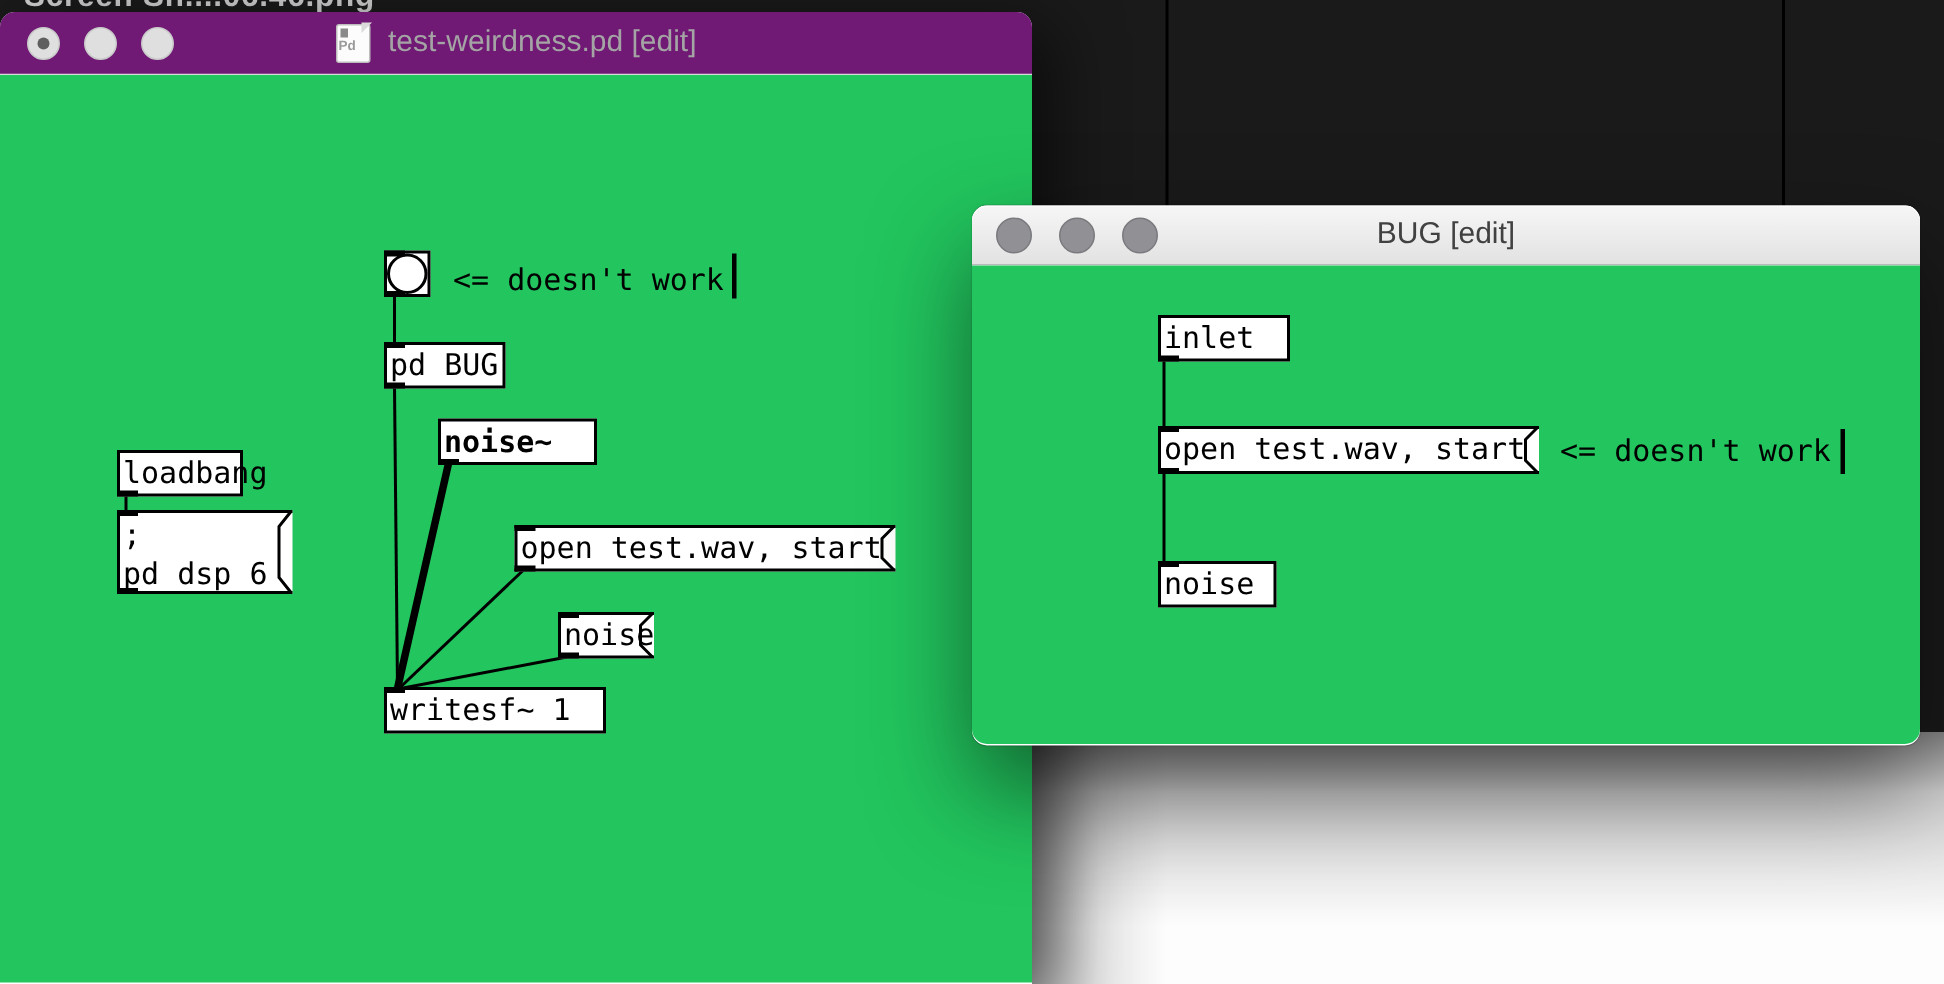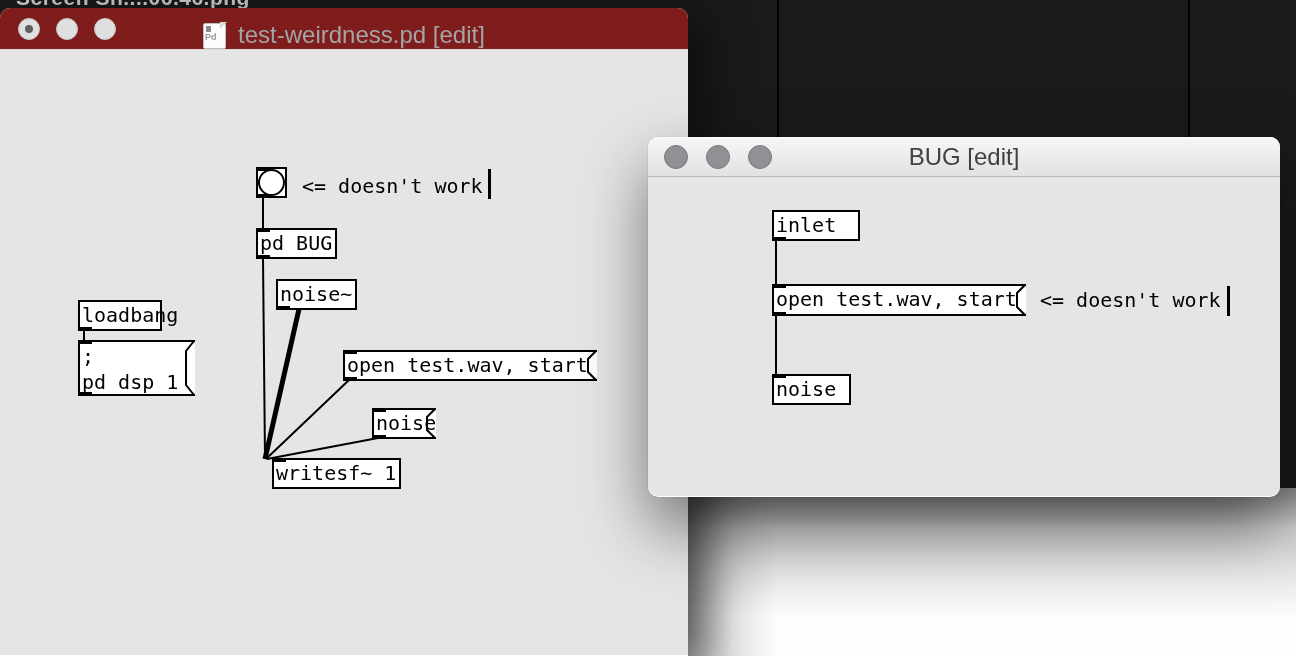--- a/index.html
+++ b/index.html
@@ -30,30 +30,30 @@
       linear-gradient(to right, rgba(0,0,0,.30) 0, rgba(0,0,0,.10) 45px, rgba(0,0,0,0) 90px),
       linear-gradient(to bottom, rgba(40,40,40,.55) 0, rgba(90,90,90,.28) 40px, rgba(255,255,255,0) 130px);
   }
   
   .window{position:absolute;background:#fff;}
   .titlebar{
     position:relative;width:100%;
     display:flex;align-items:center;justify-content:center;gap:12px;
     box-sizing:border-box;
   }
-  .title-text{font-size:24px;white-space:nowrap;}
+  .title-text{font-size:20px;white-space:nowrap;}
   .lights{position:absolute;left:18px;top:0;height:100%;display:flex;align-items:center;gap:16px;}
   .light{border-radius:50%;position:relative;}
   
   .win-main{
     left:0;top:8px;width:688px;height:648px;
     border-radius:10px 10px 0 0;
     box-shadow:14px 10px 45px rgba(0,0,0,.55);
   }
-  .win-main .titlebar{height:42px;background:#7f1d1d;border-bottom:1px solid #dadada;border-radius:10px 10px 0 0;align-items:flex-end;}
+  .win-main .titlebar{height:42px;background:#701a75;border-bottom:1px solid #dadada;border-radius:10px 10px 0 0;}
   .win-main .title-text{color:#a4a4a4;}
   .win-main .light{width:20px;height:20px;background:#dfdfdf;border:1px solid #c9c9c9;}
   .win-main .light .dot{
     position:absolute;left:50%;top:50%;width:8px;height:8px;margin:-4px 0 0 -4px;
     border-radius:50%;background:#5f5f5f;
   }
   
   .proxy{position:relative;width:23px;height:26px;}
   .proxy .paper{
     position:absolute;inset:0;background:#fcfcfc;border:1.5px solid #bdbdbd;border-radius:2px;
@@ -74,21 +74,21 @@
   .win-bug .titlebar{
     height:40px;
     background:linear-gradient(to bottom,#f6f6f6,#e2e2e2);
     border-bottom:1px solid #b9b9b9;border-radius:10px 10px 0 0;
     box-shadow:inset 0 1px 0 #fbfbfb;
   }
   .win-bug .title-text{color:#414141;}
   .win-bug .lights{left:16px;gap:18px;}
   .win-bug .light{width:22px;height:22px;background:#909095;border:1px solid #797a7e;}
   
-  .canvas{position:relative;width:100%;overflow:hidden;background:#e5e5e5;
+  .canvas{position:relative;width:100%;overflow:hidden;background:#22c55e;
     font-family:"DejaVu Sans Mono",monospace;font-size:20px;color:#000;}
   .win-main .canvas{height:605px;}
   .win-bug .canvas{height:319px;border-radius:0 0 10px 10px;}
   .cords{position:absolute;left:0;top:0;pointer-events:none;}
   .pdbox{
     position:absolute;box-sizing:border-box;background:#fff;
     border:2px solid #000;line-height:26px;padding:0 2px;white-space:nowrap;
   }
   .msg{border-right:none;}
   .msg .flag{position:absolute;right:0;top:-2px;overflow:visible;}
@@ -150,21 +150,21 @@
 
     <div class="comment" style="left:302px;top:121px;">&lt;= doesn't work</div>
     <div class="tcursor" style="left:488px;top:119px;"></div>
 
     <div class="pdbox" style="left:256px;top:178px;width:81px;height:31px;">
       <span>pd BUG</span>
       <div class="nub in"></div>
       <div class="nub out"></div>
     </div>
 
-    <div class="pdbox" style="left:276px;top:229px;width:81px;height:31px;">
+    <div class="pdbox" style="left:292px;top:229px;width:106px;height:31px;font-weight:bold;">
       <span>noise~</span>
       <div class="nub out"></div>
     </div>
 
     <div class="pdbox msg" style="left:343px;top:300px;width:254px;height:31px;">
       <span>open test.wav, start</span>
       <svg class="flag" width="13" height="31">
         <path d="M12 1 L4 9 L4 22 L12 30" fill="none" stroke="#000" stroke-width="2"></path>
       </svg>
       <div class="nub in"></div>
@@ -173,33 +173,33 @@
 
     <div class="pdbox msg" style="left:372px;top:358px;width:64px;height:31px;">
       <span>noise</span>
       <svg class="flag" width="13" height="31">
         <path d="M12 1 L4 9 L4 22 L12 30" fill="none" stroke="#000" stroke-width="2"></path>
       </svg>
       <div class="nub in"></div>
       <div class="nub out"></div>
     </div>
 
-    <div class="pdbox" style="left:272px;top:408px;width:129px;height:31px;">
+    <div class="pdbox" style="left:256px;top:408px;width:148px;height:31px;">
       <span>writesf~ 1</span>
       <div class="nub in"></div>
     </div>
 
     <div class="pdbox" style="left:78px;top:250px;width:84px;height:31px;">
       <span>loadbang</span>
       <div class="nub out"></div>
     </div>
 
     <div class="pdbox msg two-line" style="left:78px;top:290px;width:117px;height:56px;">
       <div>;</div>
-      <div>pd dsp 1</div>
+      <div>pd dsp 6</div>
       <svg class="flag" width="13" height="56">
         <path d="M12 1 L4 11 L4 45 L12 55" fill="none" stroke="#000" stroke-width="2"></path>
       </svg>
       <div class="nub in"></div>
       <div class="nub out"></div>
     </div>
   </div>
 </div>
 
 <div class="window win-bug">

